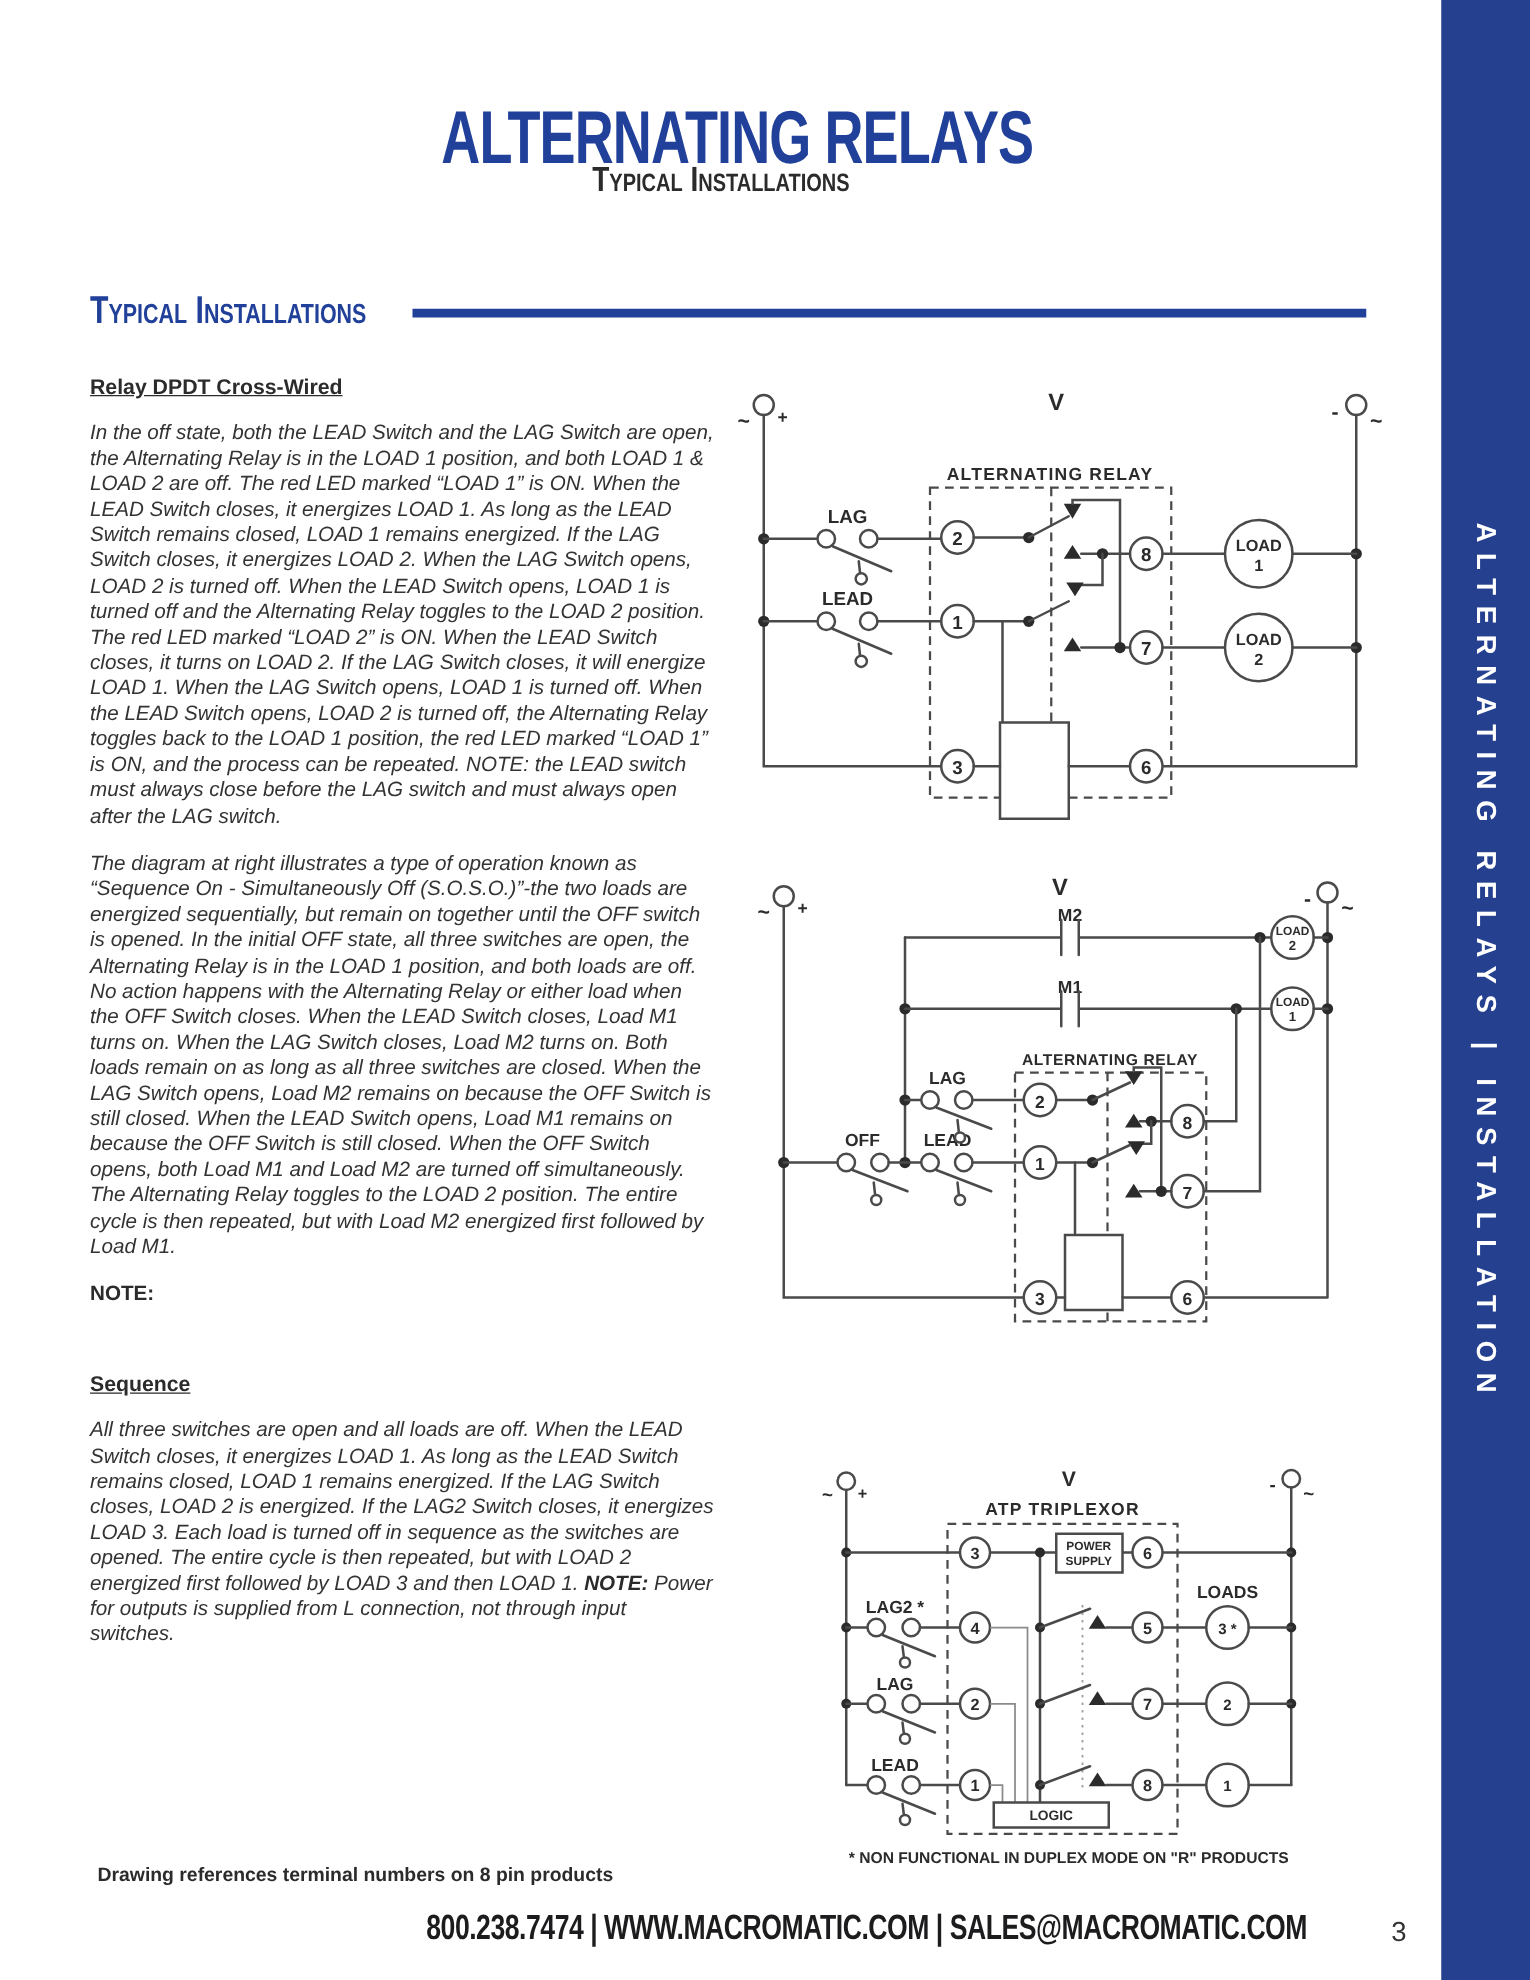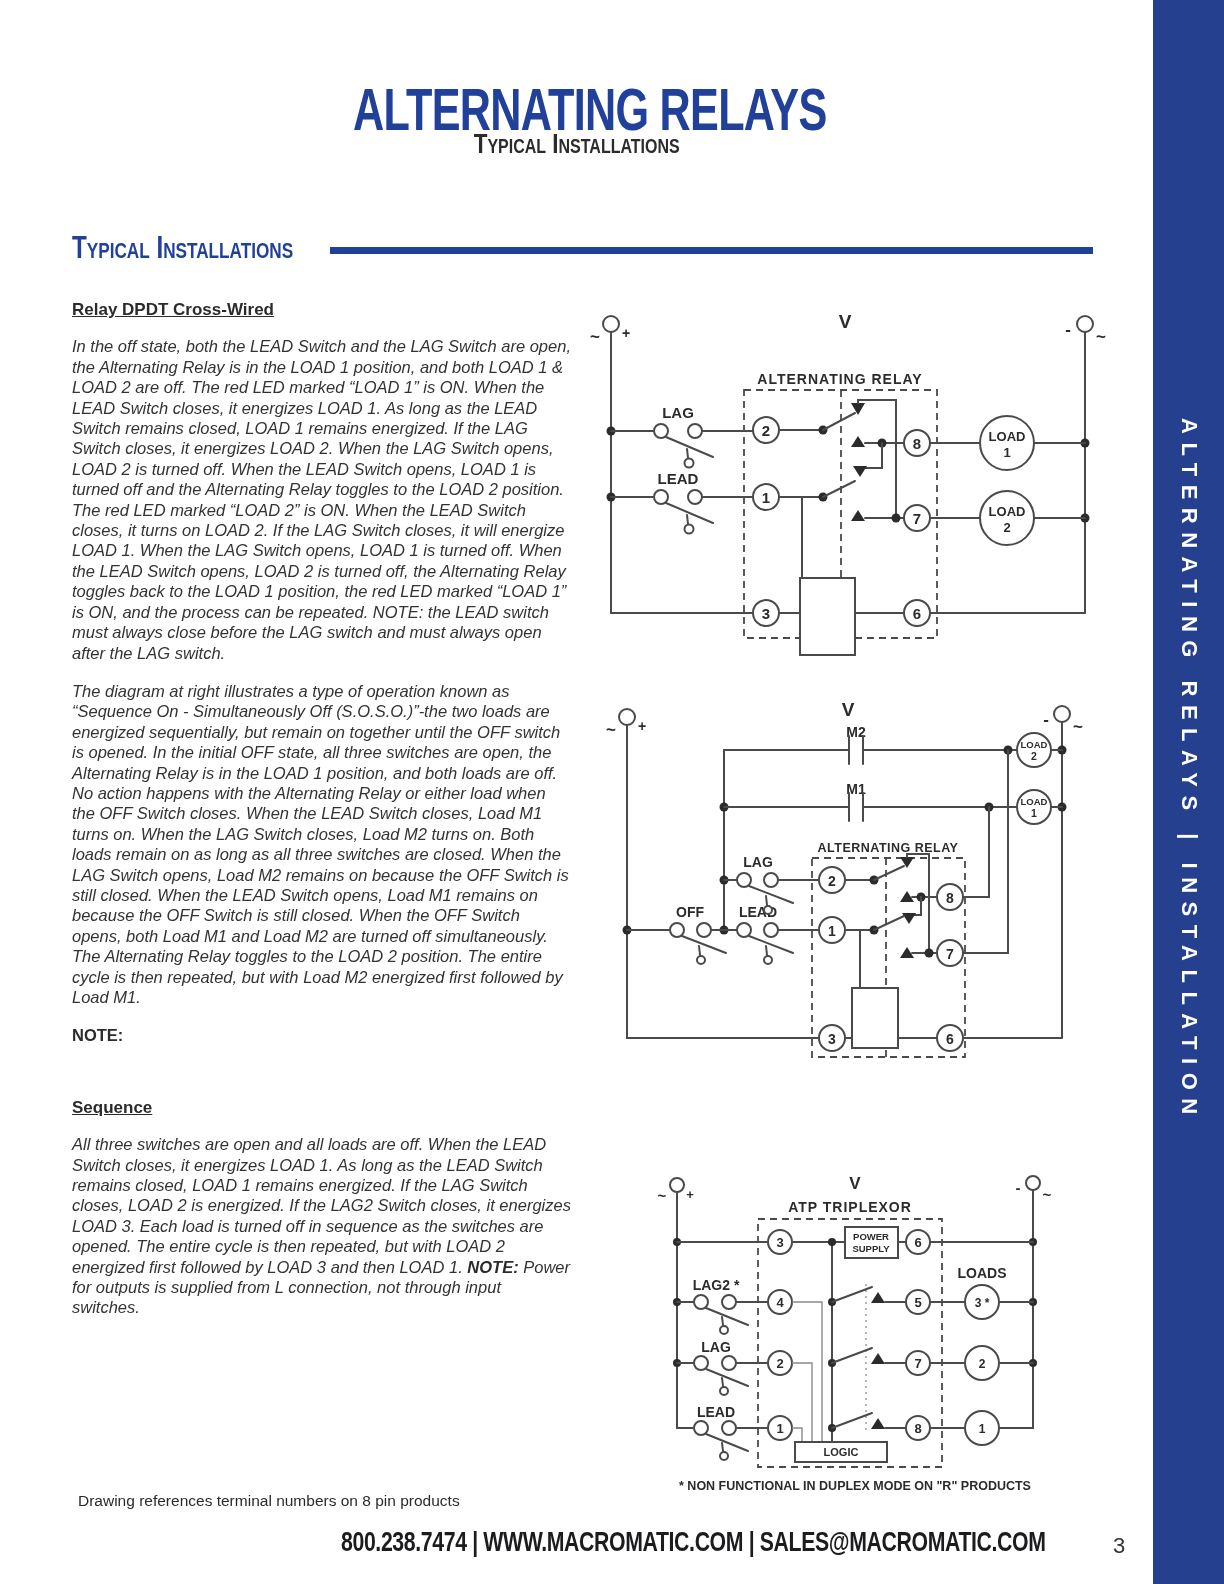--- a/index.html
+++ b/index.html
@@ -29,21 +29,21 @@
 
   
   .leftcol{position:absolute;left:72px;top:300px;width:500px;color:#333;
        font-size:16.5px;line-height:20.4px;}
   .leftcol h3{font-size:17px;font-weight:bold;color:#2b2b2b;
        text-decoration:underline;margin:0 0 16px 0;}
   .leftcol p{margin:0 0 18px 0;font-style:italic;}
   .leftcol .note-block{margin:2px 0 52px 0;}
   .leftcol .note-label{font-weight:bold;color:#2b2b2b;}
   .tri-note{font-weight:bold;color:#2b2b2b;}
-  .caption{position:absolute;left:78px;top:1492px;font-size:15.5px;font-weight:normal;color:#2b2b2b;}
+  .caption{position:absolute;left:78px;top:1492px;font-size:15.5px;font-weight:bold;color:#2b2b2b;}
 
   
   .footer-contact{position:absolute;left:341px;top:1528px;font-size:28px;font-weight:bold;
        color:#1c1c1e;white-space:nowrap;line-height:1;}
   .footer-contact span{display:inline-block;transform:scaleX(.76);transform-origin:left center;
        letter-spacing:-.5px;}
   .page-number{position:absolute;left:1113px;top:1533px;font-size:22px;color:#333;}
 
   
   svg{position:absolute;overflow:visible;}

